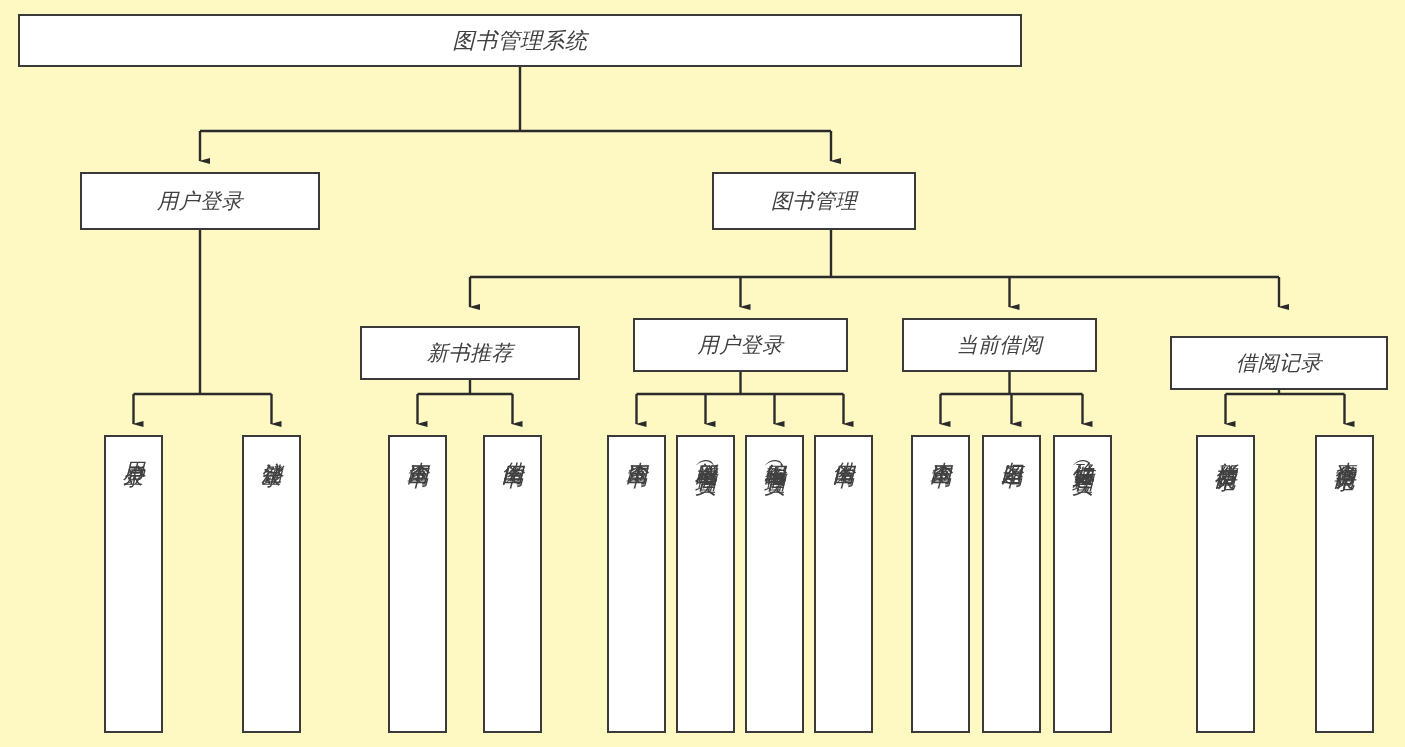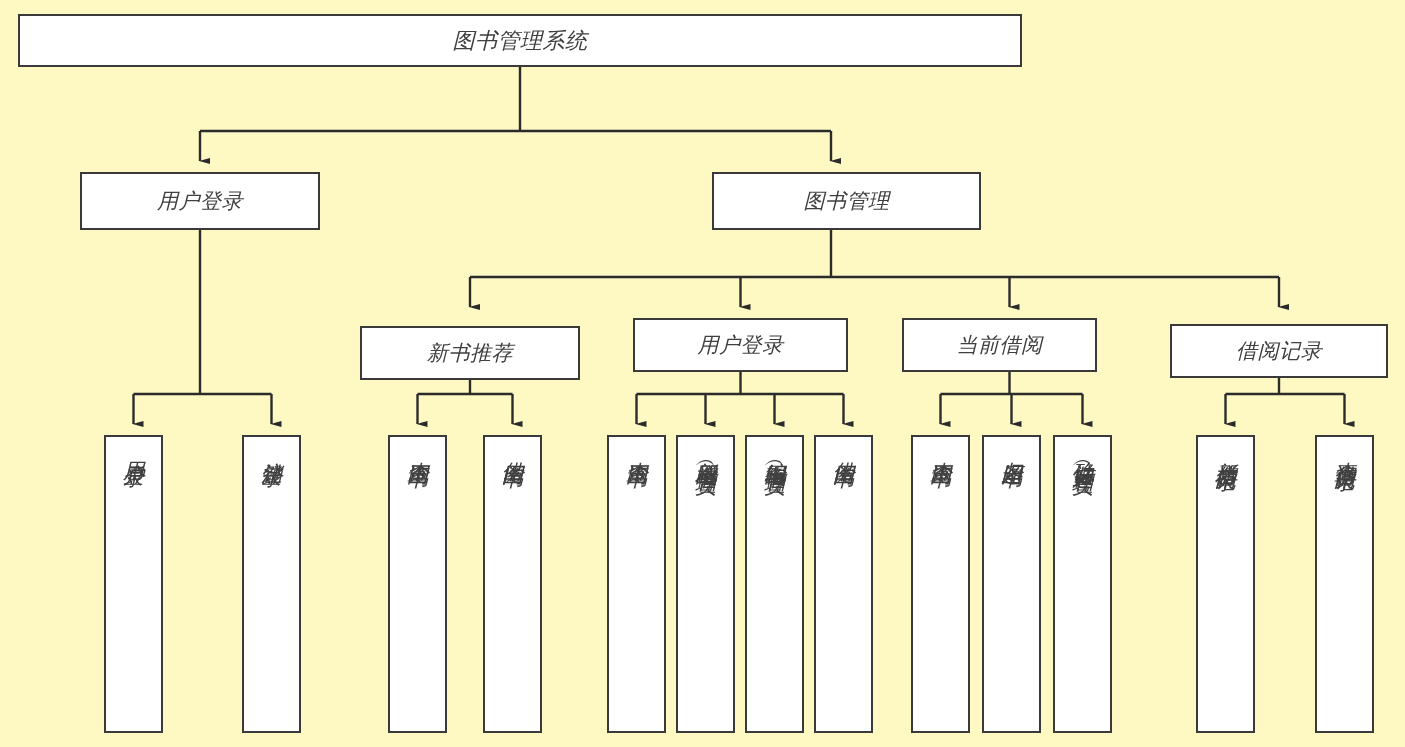--- a/index.html
+++ b/index.html
@@ -125,33 +125,33 @@
       </g>
   </svg>
 
   <div id="nodes-group">
       <div class="node horiz root" style="left: 18px; top: 14px; width: 1004px; height: 53px;">
         <span class="node-label">图书管理系统</span>
       </div>
       <div class="node horiz" style="left: 80px; top: 172px; width: 240px; height: 58px;">
         <span class="node-label">用户登录</span>
       </div>
-      <div class="node horiz" style="left: 712px; top: 172px; width: 269px; height: 58px;">
+      <div class="node horiz" style="left: 712px; top: 172px; width: 204px; height: 58px;">
         <span class="node-label">图书管理</span>
       </div>
       <div class="node horiz" style="left: 360px; top: 318px; width: 220px; height: 54px; margin-top: 8px;">
         <span class="node-label">新书推荐</span>
       </div>
       <div class="node horiz" style="left: 633px; top: 318px; width: 215px; height: 54px;">
         <span class="node-label">用户登录</span>
       </div>
       <div class="node horiz" style="left: 902px; top: 318px; width: 195px; height: 54px;">
         <span class="node-label">当前借阅</span>
       </div>
-      <div class="node horiz" style="left: 1170px; top: 324px; width: 218px; height: 54px;">
+      <div class="node horiz" style="left: 1170px; top: 336px; width: 218px; height: 54px;">
         <span class="node-label">借阅记录</span>
       </div>
       <div class="node vert" style="left: 104px; top: 435px; width: 59px; height: 298px;">
         <span class="node-label">用户登录</span>
       </div>
       <div class="node vert" style="left: 242px; top: 435px; width: 59px; height: 298px;">
         <span class="node-label">注销登录</span>
       </div>
       <div class="node vert" style="left: 388px; top: 435px; width: 59px; height: 298px;">
         <span class="node-label">查询图书</span>

